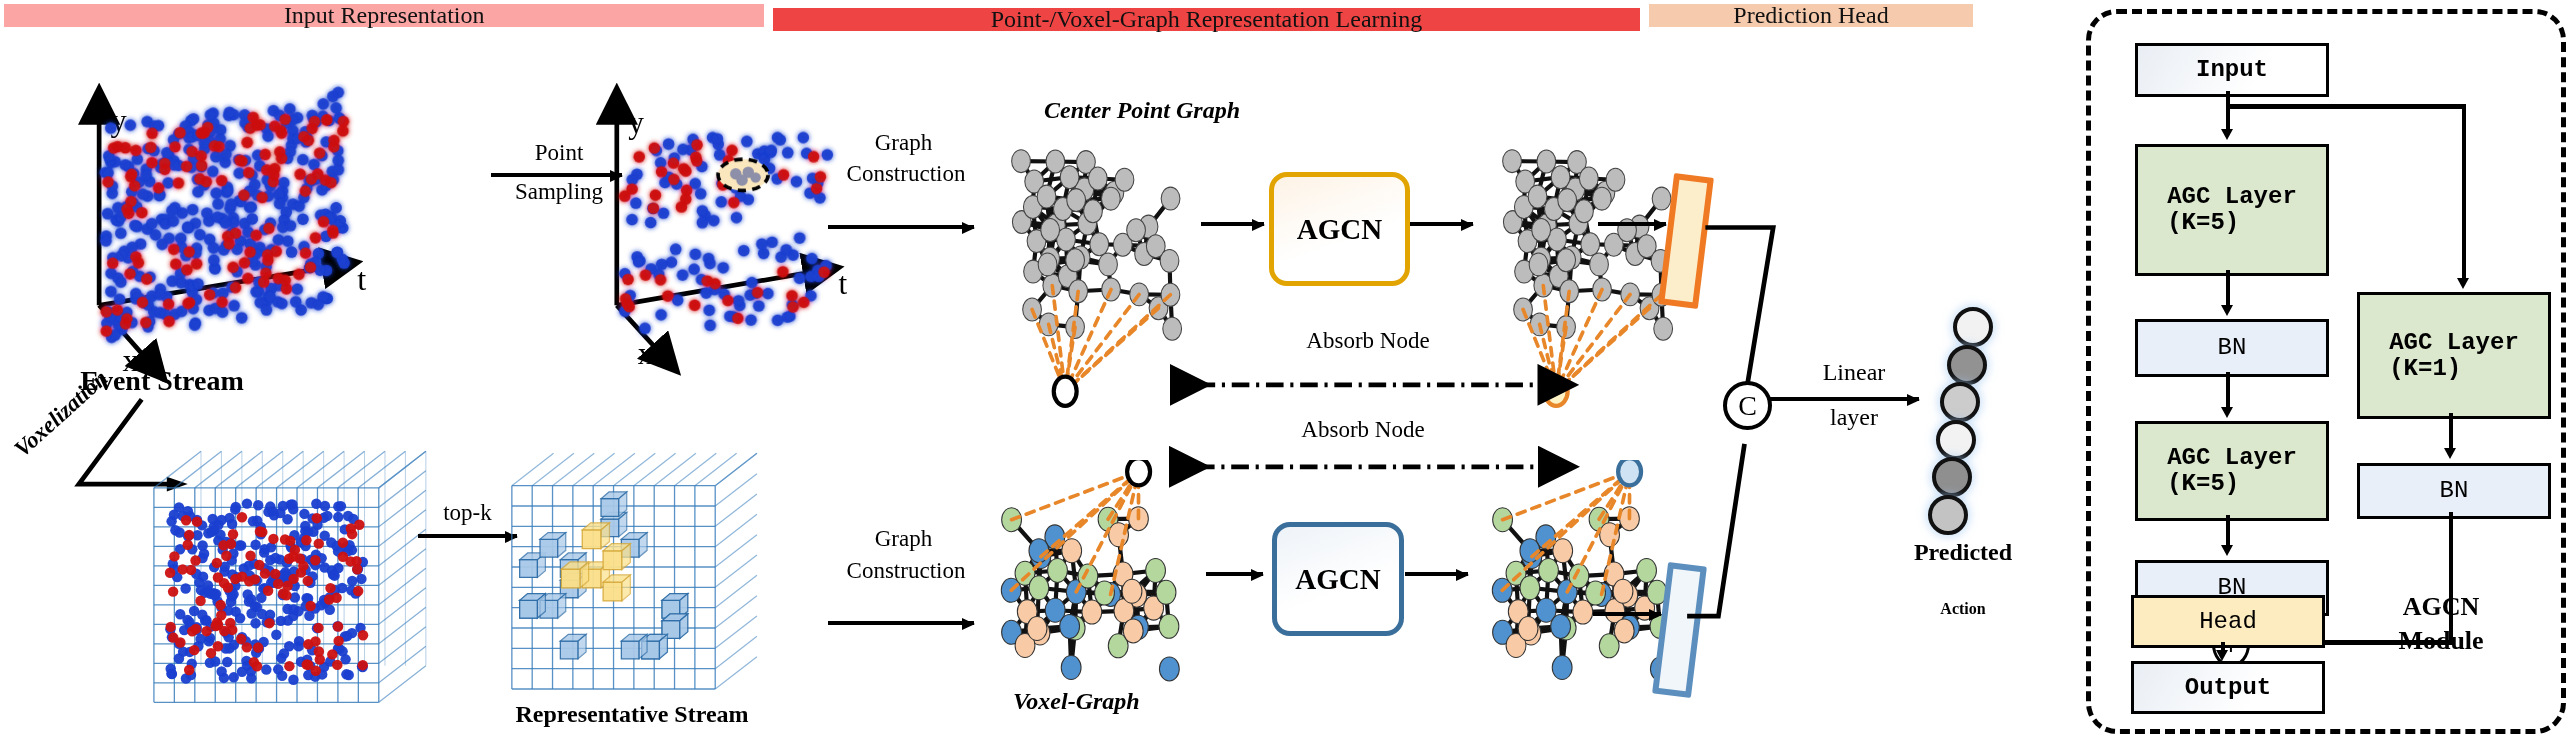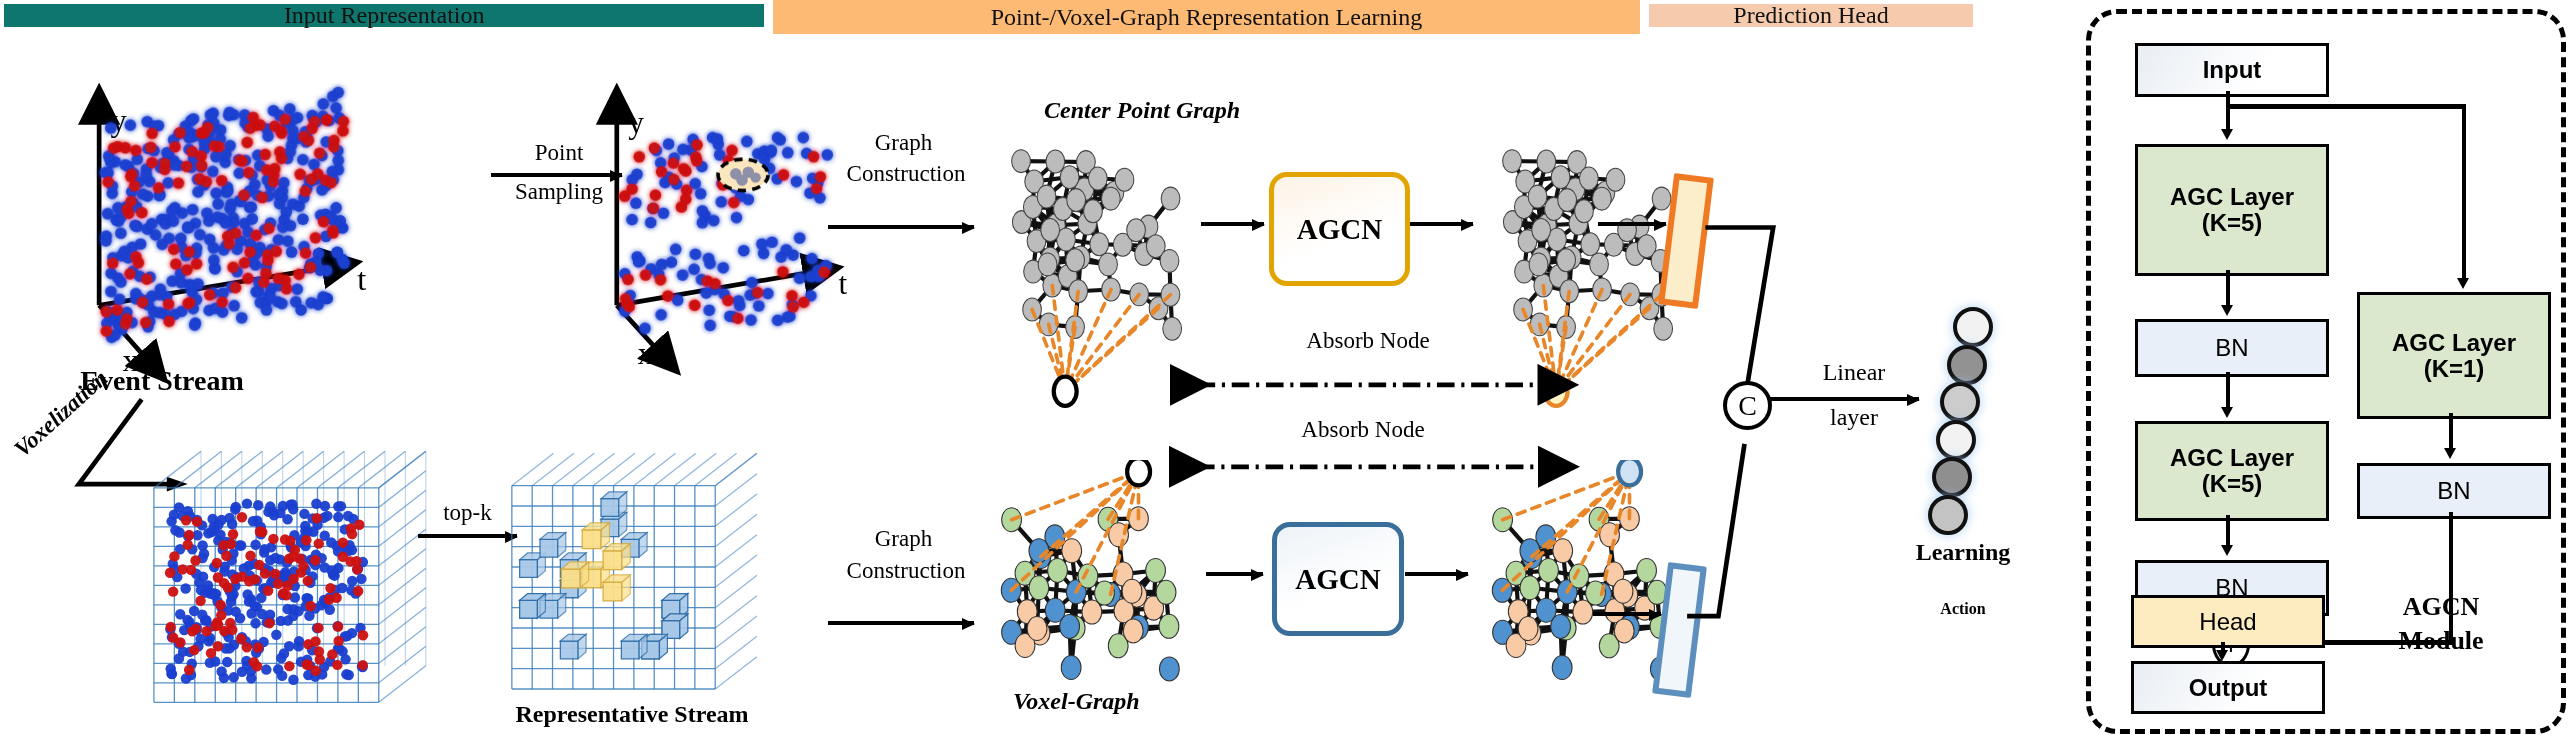--- a/index.html
+++ b/index.html
@@ -2,22 +2,22 @@
 <html style="font-size:8.4px"><head>
 <meta charset="utf-8">
 <style>
   html,body{margin:0;padding:0;background:#fff;}
   body{font-family:"Liberation Serif",serif;}
   #fig{position:relative;width:2576px;height:735px;background:#fff;overflow:hidden;}
 
   
   .banner{position:absolute;display:flex;align-items:center;justify-content:center;
           font-size:24px;color:#111;font-family:"Liberation Serif",serif;}
-  #b-input{left:4.2px;top:4.2px;width:760px;height:23px;background:#0f766e;}
-  #b-rep{left:773px;top:0;width:867px;height:34px;background:#fdba74;}
+  #b-input{left:4.2px;top:4.2px;width:760px;height:23px;background:#fca5a5;}
+  #b-rep{left:773px;top:8px;width:867px;height:23px;background:#ef4444;}
   #b-pred{left:1649px;top:4.2px;width:324px;height:23px;background:#f6cbad;}
 
   
   .lbl{position:absolute;color:#000;line-height:1.05;white-space:pre;
        font-family:"Liberation Serif",serif;}
   .bold{font-weight:bold;}
   .ital{font-style:italic;}
   .ctr{text-align:center;}
 
   
@@ -48,22 +48,22 @@
           justify-content:center;font-size:28px;font-family:"Liberation Serif",serif;}
 
   
   .pa{position:absolute;width:32px;height:32px;border-radius:50%;border:4.2px solid #111;
       box-shadow:0 0 8.4px 2.1px rgba(160,200,240,.55);}
 
   
   #module{position:absolute;left:2086px;top:9.4px;width:470px;height:715px;
           border:5.2px dashed #000;border-radius:31px;background:#fff;}
   .mbox{position:absolute;display:flex;align-items:center;justify-content:center;
-        border:3.7px solid #000;font-family:Liberation Sans, sans-serif;color:#000;
-        text-align:center;line-height:1.08;}
+        border:3.7px solid #000;font-family:Liberation Mono, monospace;color:#000;
+        text-align:left;line-height:1.08;}
   .m-white{background:linear-gradient(120deg,#e9eef4,#ffffff 65%);font-weight:bold;}
   .m-green{background:#dbe8cd;font-weight:bold;}
   .m-blue{background:#e9eff8;}
   .m-yellow{background:#fdecc0;}
   .mline{position:absolute;background:#000;}
   .mar{position:absolute;width:0;height:0;border-left:6.8px solid transparent;
        border-right:6.8px solid transparent;border-top:11.5px solid #000;}
   .mar-left{position:absolute;width:0;height:0;border-top:6.8px solid transparent;
        border-bottom:6.8px solid transparent;border-right:11.5px solid #000;}
   #plus{position:absolute;width:32px;height:39px;border:3.7px solid #000;border-radius:50%;
@@ -2093,21 +2093,21 @@
   <div class="lbl ctr" style="left:1786px;top:405px;width:136px;font-size:24px;">layer</div>
 
   <div id="pa-col">
       <div class="pa" style="left: 1953px; top: 307px; background: rgb(242, 242, 242);"></div>
       <div class="pa" style="left: 1947px; top: 345px; background: rgb(146, 146, 146);"></div>
       <div class="pa" style="left: 1940px; top: 382px; background: rgb(204, 204, 204);"></div>
       <div class="pa" style="left: 1936px; top: 420px; background: rgb(242, 242, 242);"></div>
       <div class="pa" style="left: 1932px; top: 457px; background: rgb(143, 143, 143);"></div>
       <div class="pa" style="left: 1928px; top: 495px; background: rgb(195, 195, 195);"></div>
     </div>
-  <div class="lbl bold ctr" style="left:1864px;top:540px;width:198px;font-size:24px;">Learning</div>
+  <div class="lbl bold ctr" style="left:1864px;top:540px;width:198px;font-size:24px;">Predicted</div>
   <div class="lbl bold ctr" style="left:1864px;top:601px;width:198px;font-size:16px;">Action</div>
 
   <div id="module">
 
     <div class="mbox m-white" style="left:44px;top:29px;width:188px;height:48px;font-size:24px;">Input</div>
 
     <div class="mline" style="left:135px;top:77px;width:4.2px;height:41px;"></div>
     <div class="mar" style="left:130px;top:115px;"></div>
 
     <div class="mline" style="left:135px;top:90px;width:240px;height:4.2px;"></div>

